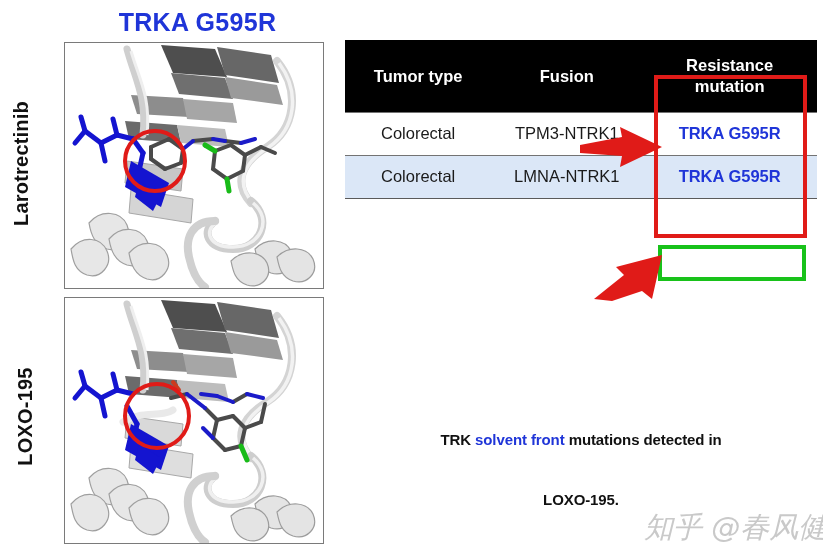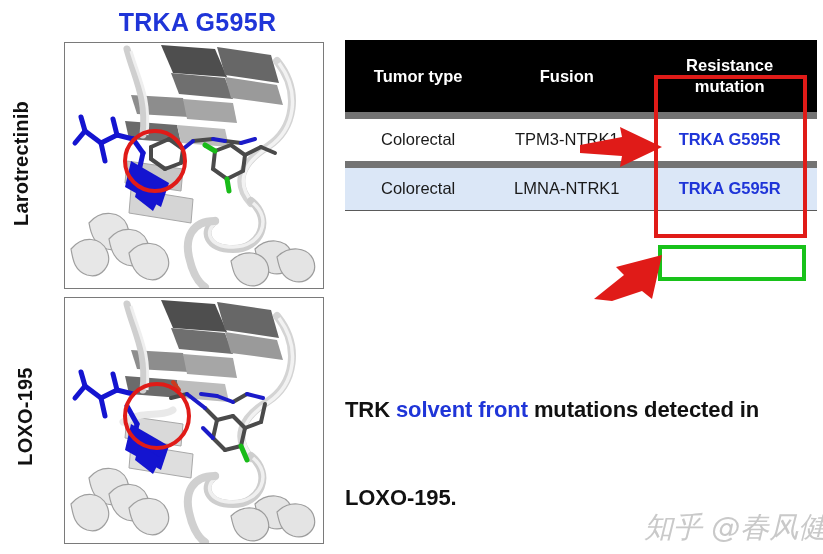--- a/index.html
+++ b/index.html
@@ -93,21 +93,21 @@
     height: 72px;
     vertical-align: middle;
     text-align: center;
     line-height: 1.25;
   }
   #mutation-table tbody td {
     height: 42px;
     font-size: 16.5px;
     text-align: center;
     vertical-align: middle;
-    border-top: 7px solid #737373;
+    border-top: 1px solid #737373;
     color: #1a1a1a;
     line-height: 1.2;
   }
   #mutation-table tbody tr.alt td {
     background: #dbe7f7;
   }
   #mutation-table tbody tr.tall td {
     height: 62px;
   }
   #mutation-table tbody tr:last-child td {
@@ -146,24 +146,24 @@
   .arrow-svg {
     position: absolute;
     pointer-events: none;
   }
   #arrow-top { left: 238px; top: 125px; width: 86px; height: 44px; }
   #arrow-bottom { left: 250px; top: 253px; width: 84px; height: 48px; }
 
   
   #summary {
     position: absolute;
-    left: 5px; top: 395px;
+    left: 5px; top: 430px;
     width: 472px;
-    text-align: left;
-    font-size: 22px;
+    text-align: center;
+    font-size: 15px;
     font-weight: bold;
     line-height: 1.33;
     color: #111;
     letter-spacing: -0.1px;
   }
   #summary .accent { color: #1f35d8; }
 
   
   #watermark {
     position: absolute;

